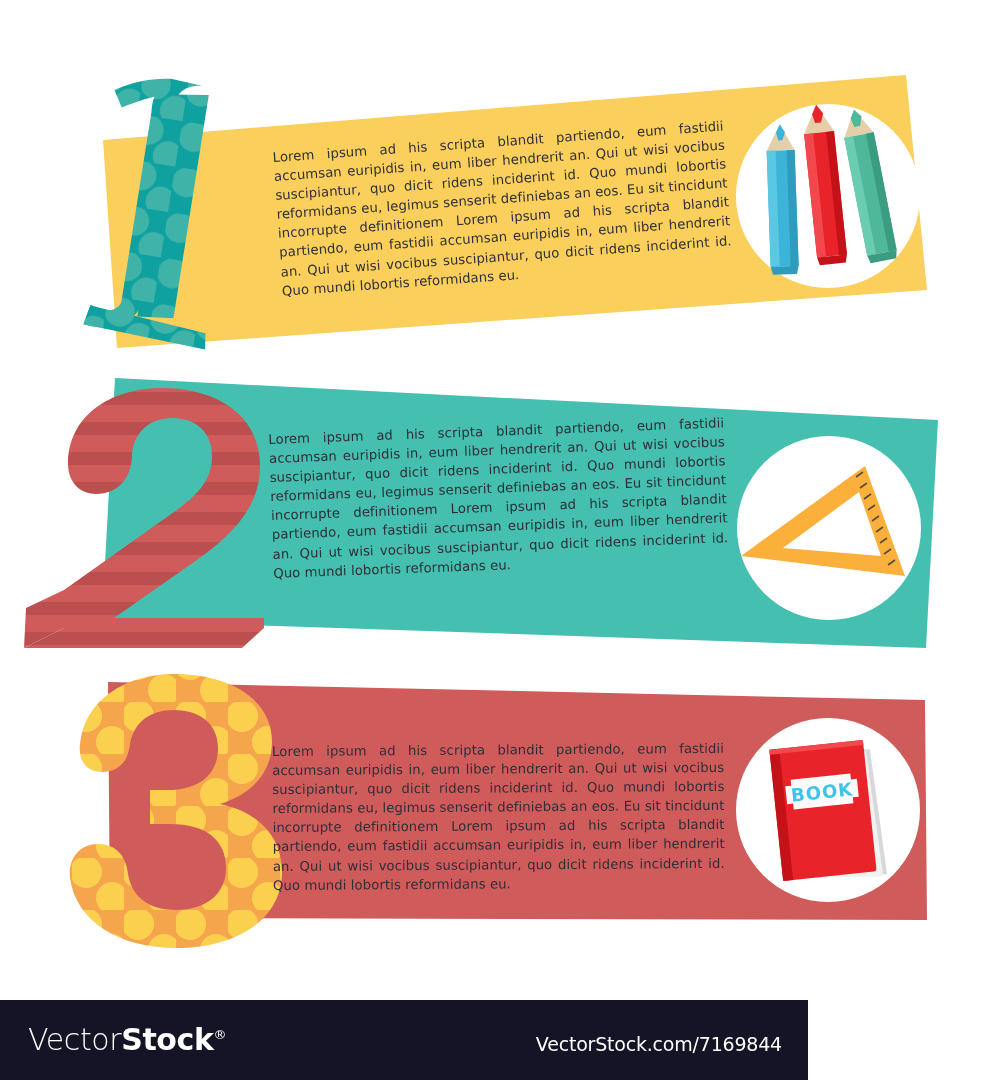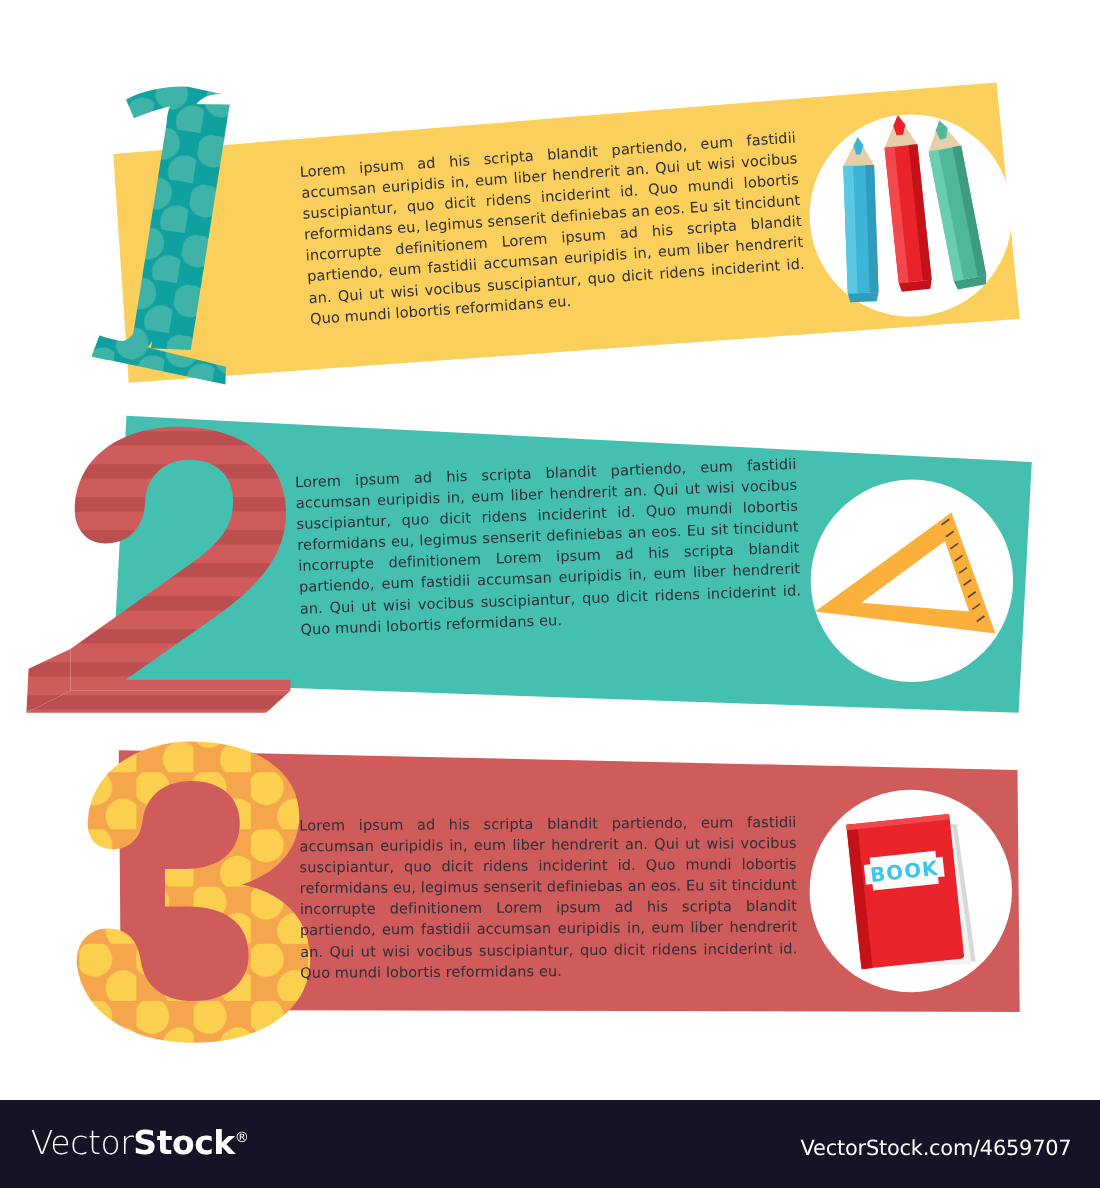--- a/index.html
+++ b/index.html
@@ -50,21 +50,21 @@
   #copy-3 {
     left: 272px; top: 742px; width: 452px;
     transform: rotate(-0.4deg);
     transform-origin: 0 0;
   }
 
   
   #footer {
     position: absolute;
     left: 0; top: 1000px;
-    width: 1000px; height: 80px;
+    width: 808px; height: 80px;
     background: #141426;
   }
   #brand {
     position: absolute;
     left: 28px; top: 22px;
     font-family: "DejaVu Sans", "Liberation Sans", sans-serif;
     font-size: 30px;
     color: #ffffff;
     letter-spacing: -0.4px;
     white-space: nowrap;
@@ -250,16 +250,16 @@
         <path d="M -34,-34 H 26 V -28 H 32 V -10 H 26 V -4 H -34 V -10 H -40 V -28 H -34 Z" fill="#fbfbfb"></path>
         <text x="-4" y="-12" text-anchor="middle" font-family="DejaVu Sans, Liberation Sans, sans-serif" font-size="18" font-weight="700" letter-spacing="1" fill="#3BC6E8">BOOK</text>
       </g>
     </svg>
   </div>
 
   <p class="copy" id="copy-3">Lorem ipsum ad his scripta blandit partiendo, eum fastidii accumsan euripidis in, eum liber hendrerit an. Qui ut wisi vocibus suscipiantur, quo dicit ridens inciderint id. Quo mundi lobortis reformidans eu, legimus senserit definiebas an eos. Eu sit tincidunt incorrupte definitionem Lorem ipsum ad his scripta blandit partiendo, eum fastidii accumsan euripidis in, eum liber hendrerit an. Qui ut wisi vocibus suscipiantur, quo dicit ridens inciderint id. Quo mundi lobortis reformidans eu.</p>
 
   <div id="footer">
     <div id="brand"><span class="light">Vector</span><span class="bold">Stock</span><span class="reg">®</span></div>
-    <div id="footer-url">VectorStock.com/4659707</div>
+    <div id="footer-url">VectorStock.com/7169844</div>
   </div>
 
 </div>
 
 </body></html>

